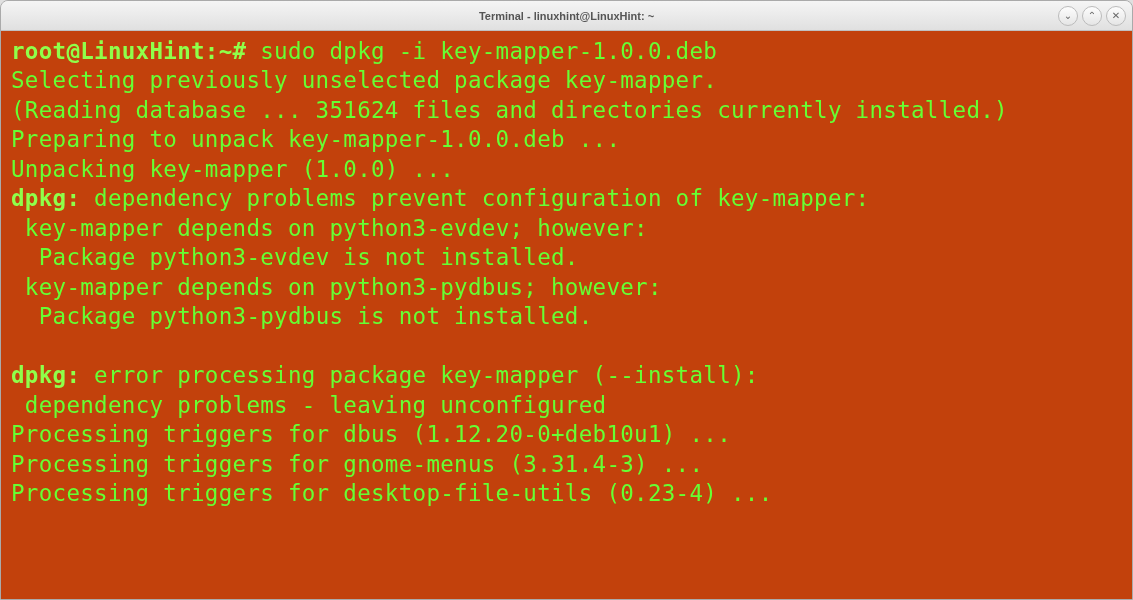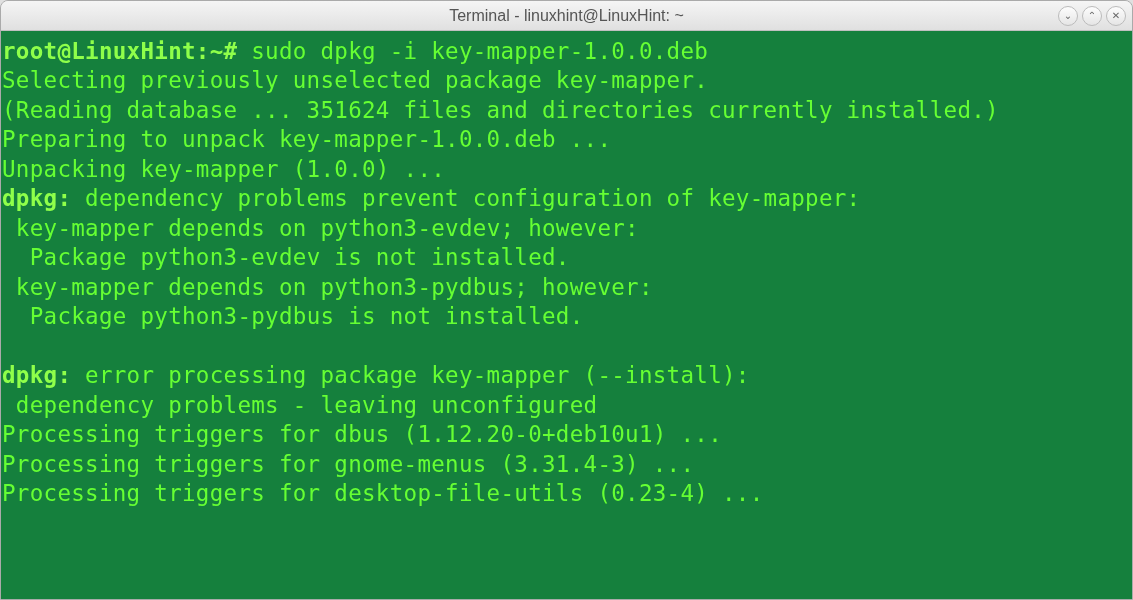--- a/index.html
+++ b/index.html
@@ -30,23 +30,23 @@
       display: flex;
       align-items: center;
       justify-content: space-between;
       padding: 0 6px;
       position: relative;
     }
     .titlebar-title {
       position: absolute;
       left: 50%;
       transform: translateX(-50%);
-      font-size: 16px;
+      font-size: 11px;
       color: #555;
-      font-weight: normal;
+      font-weight: bold;
     }
     .titlebar-controls {
       display: flex;
       gap: 4px;
       margin-left: auto;
     }
     .titlebar-btn {
       width: 20px;
       height: 20px;
       border-radius: 50%;
@@ -55,22 +55,22 @@
       display: flex;
       align-items: center;
       justify-content: center;
       font-size: 10px;
       color: #666;
       cursor: pointer;
       line-height: 1;
     }
     .terminal-body {
       flex: 1;
-      background: #15803d;
-      padding: 6px 1px;
+      background: #c2410c;
+      padding: 6px 10px;
       font-family: "DejaVu Sans Mono", "Liberation Mono", monospace;
       font-size: 22.5px;
       line-height: 1.31;
       color: #66ff33;
       white-space: pre-wrap;
       word-break: break-all;
       overflow: hidden;
       letter-spacing: 0.3px;
     }
     .bold {

